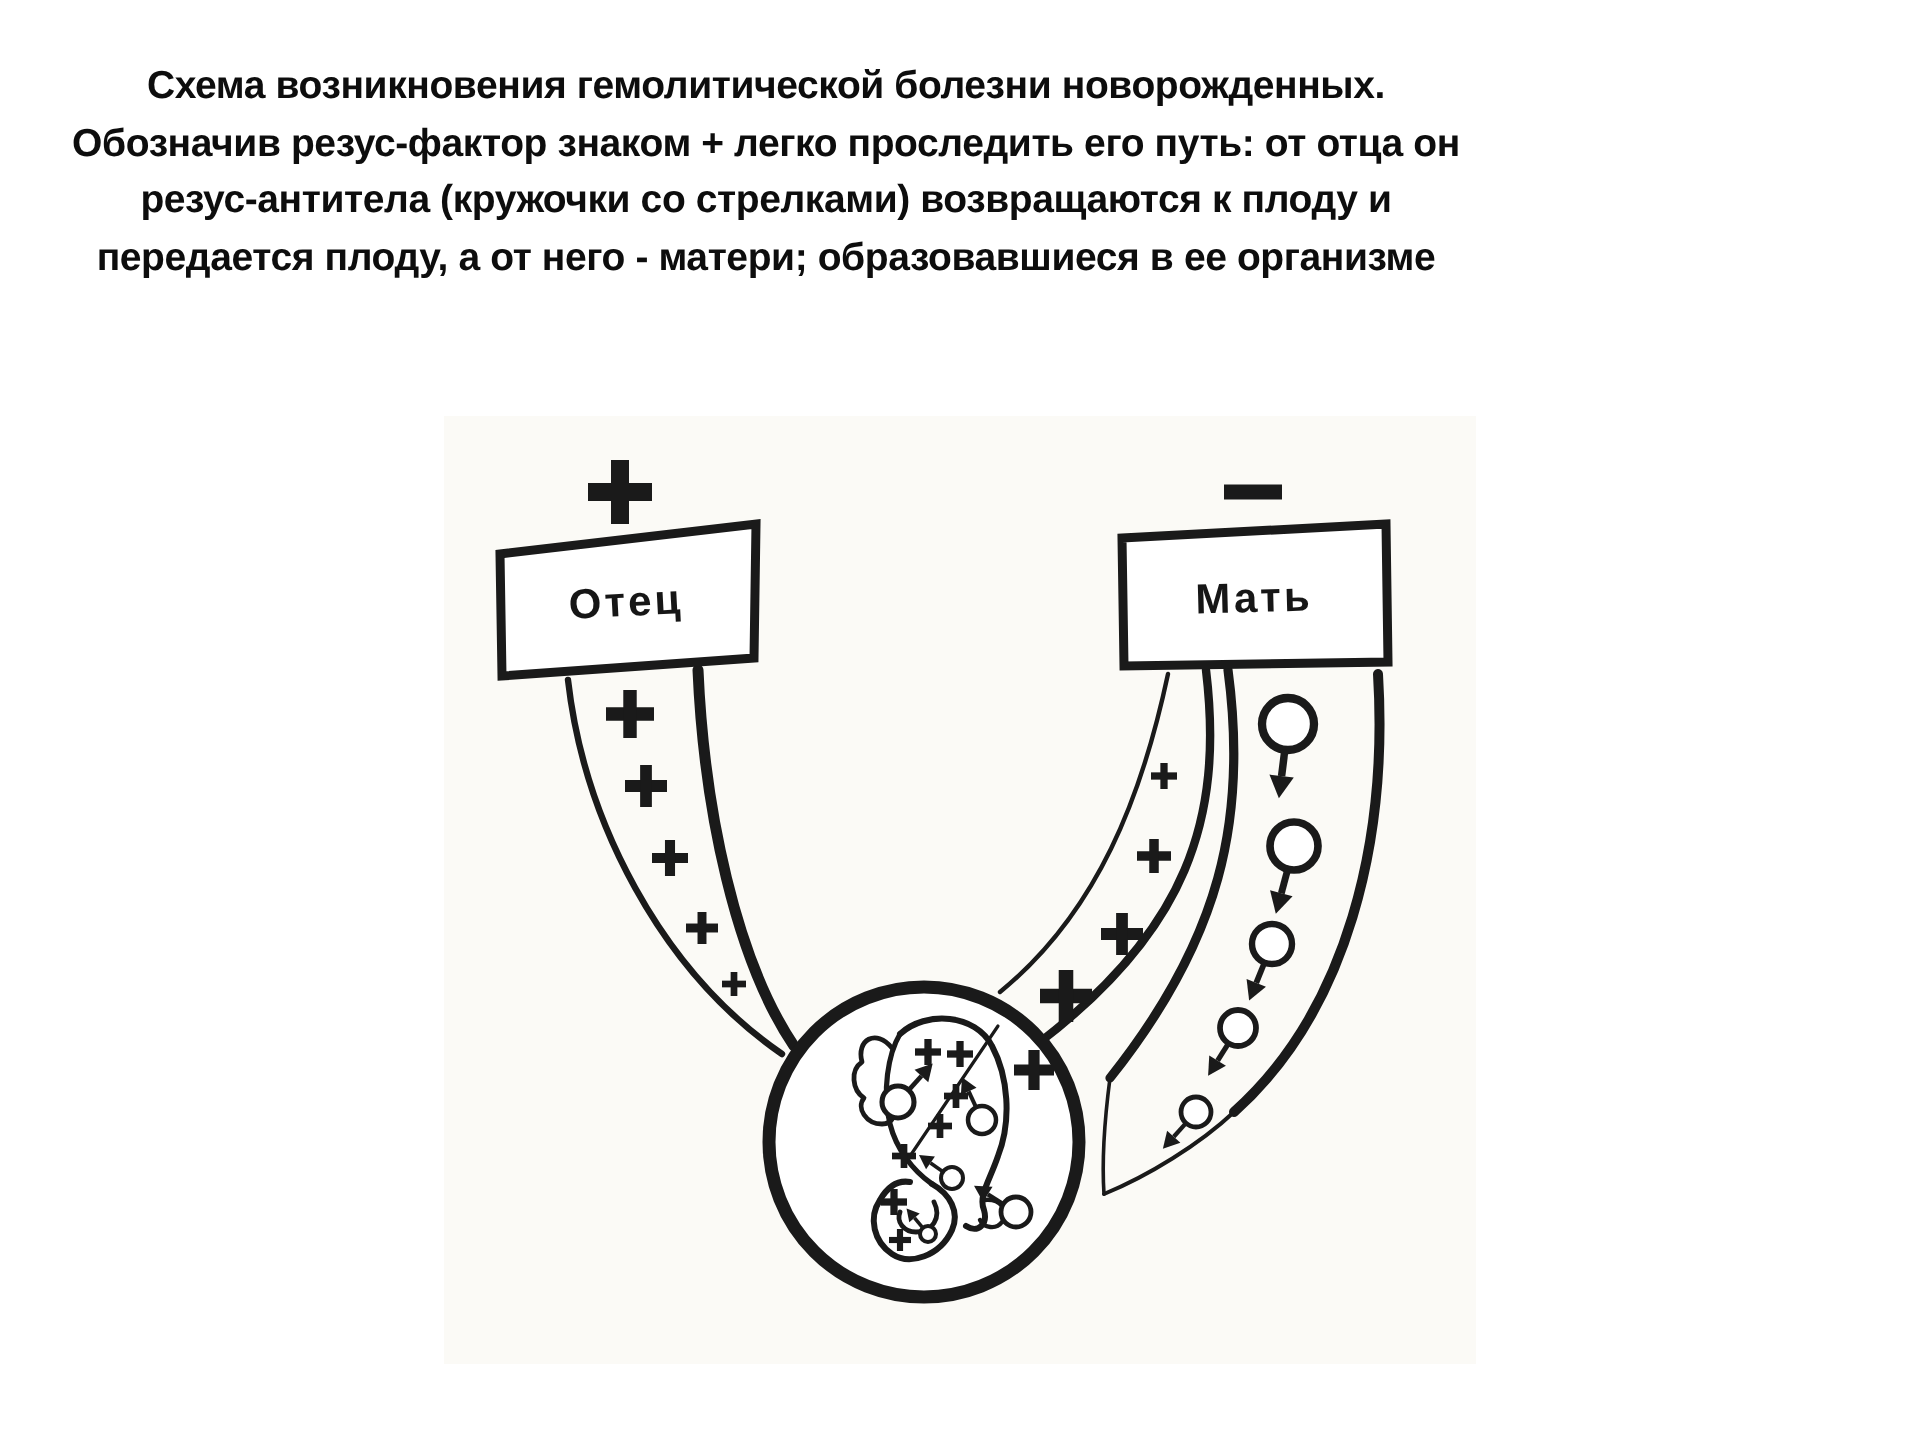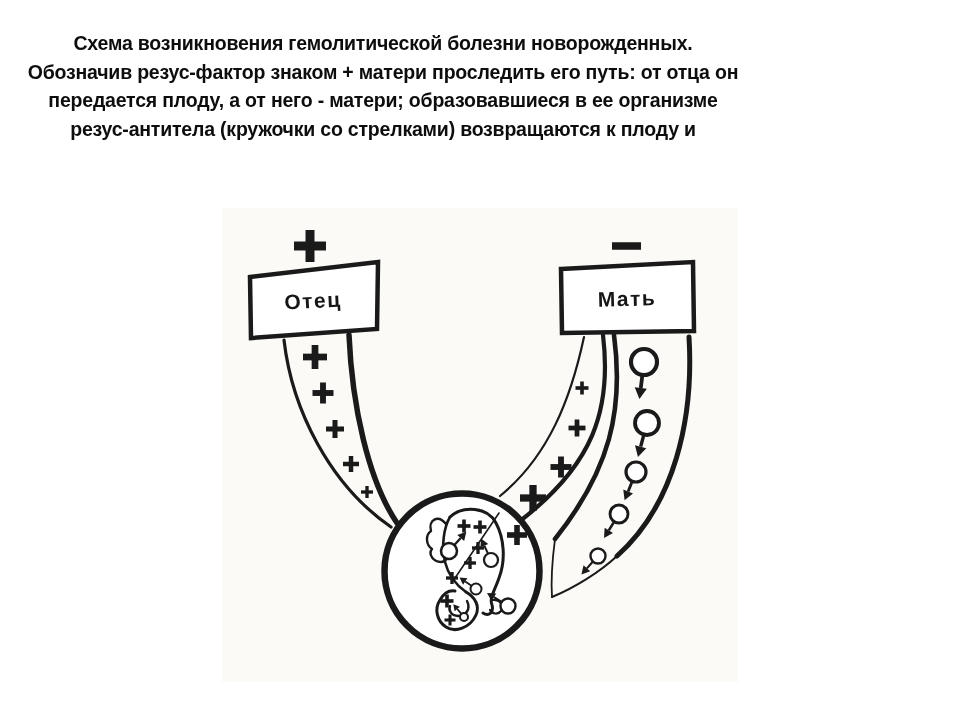--- a/index.html
+++ b/index.html
@@ -25,23 +25,23 @@
     font-weight:bold;
     fill:#161616;
   }
   .box-label{font-size:21px;letter-spacing:1.5px;}
 </style>
 </head>
 <body>
 
 <div class="title-block">
   <div>Схема возникновения гемолитической болезни новорожденных.</div>
-  <div>Обозначив резус-фактор знаком + матери проследить его путь: от отца он</div>
+  <div>Обозначив резус-фактор знаком + легко проследить его путь: от отца он</div>
+  <div>резус-антитела (кружочки со стрелками) возвращаются к плоду и</div>
   <div>передается плоду, а от него - матери; образовавшиеся в ее организме</div>
-  <div>резус-антитела (кружочки со стрелками) возвращаются к плоду и</div>
 </div>
 
 <svg id="diagram" viewBox="0 0 960 720">
 
   <rect x="222" y="208" width="516" height="474" fill="#fbfaf6"></rect>
 
   <g stroke="#1a1a1a" fill="none" stroke-linecap="round">
     <path d="M284,340 C292,410 330,485 391,527" stroke-width="3.2"></path>
     <path d="M349,335 C352,405 368,480 397,523" stroke-width="5.5"></path>
 

